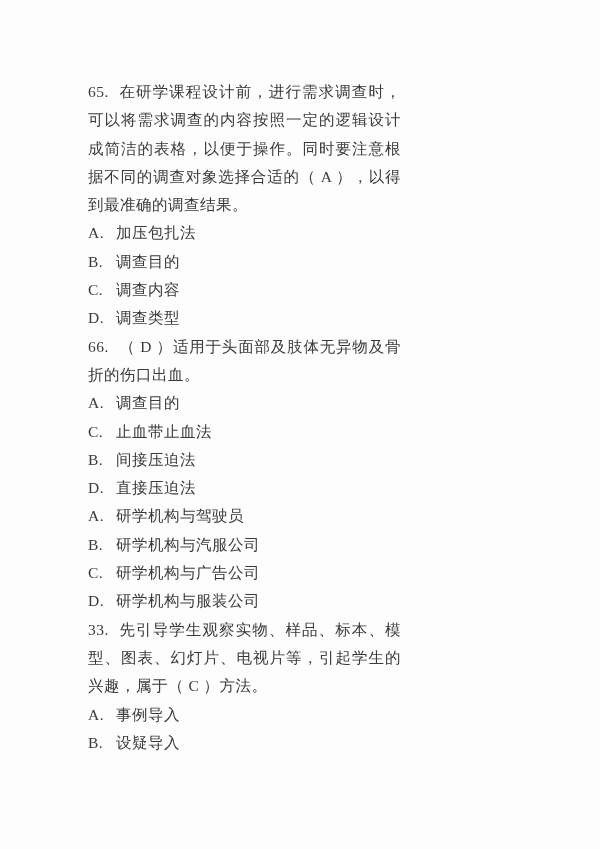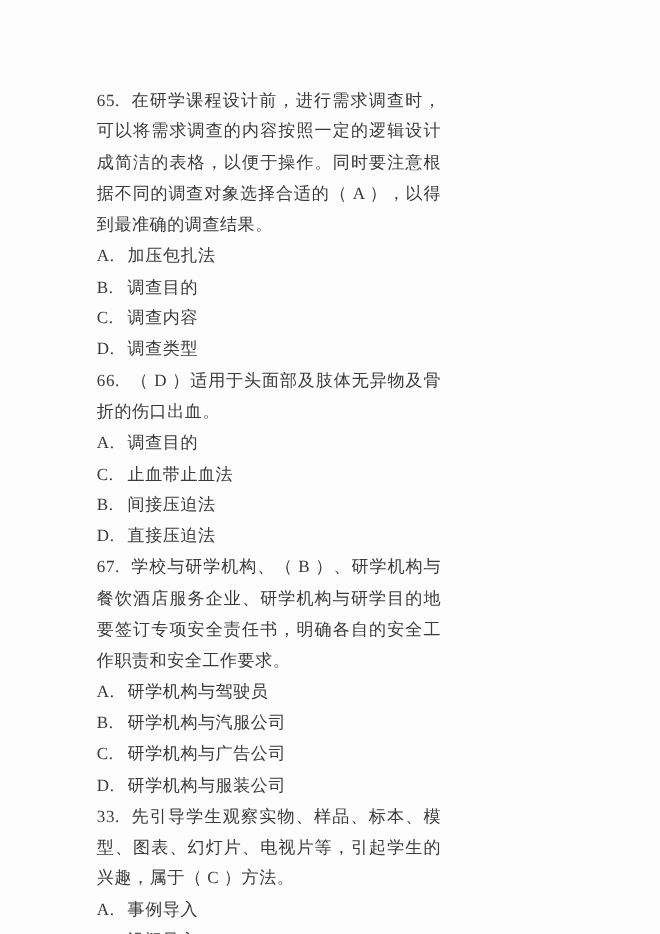--- a/index.html
+++ b/index.html
@@ -91,23 +91,20 @@
     <span class="opt-label">B.</span><span>间接压迫法</span>
   </p>
 
   <p class="option-row">
     <span class="opt-label">D.</span><span>直接压迫法</span>
   </p>
 </div>
   </div>
 
   <div class="question-block">
-    <p class="stem">
-      <span class="qnum">67.</span><span>学校与研学机构、（ B ）、研学机构与餐饮酒店服务企业、研学机构与研学目的地要签订专项安全责任书，明确各自的安全工作职责和安全工作要求。</span>
-    </p>
     <div>
   <p class="option-row">
     <span class="opt-label">A.</span><span>研学机构与驾驶员</span>
   </p>
 
   <p class="option-row">
     <span class="opt-label">B.</span><span>研学机构与汽服公司</span>
   </p>
 
   <p class="option-row">

